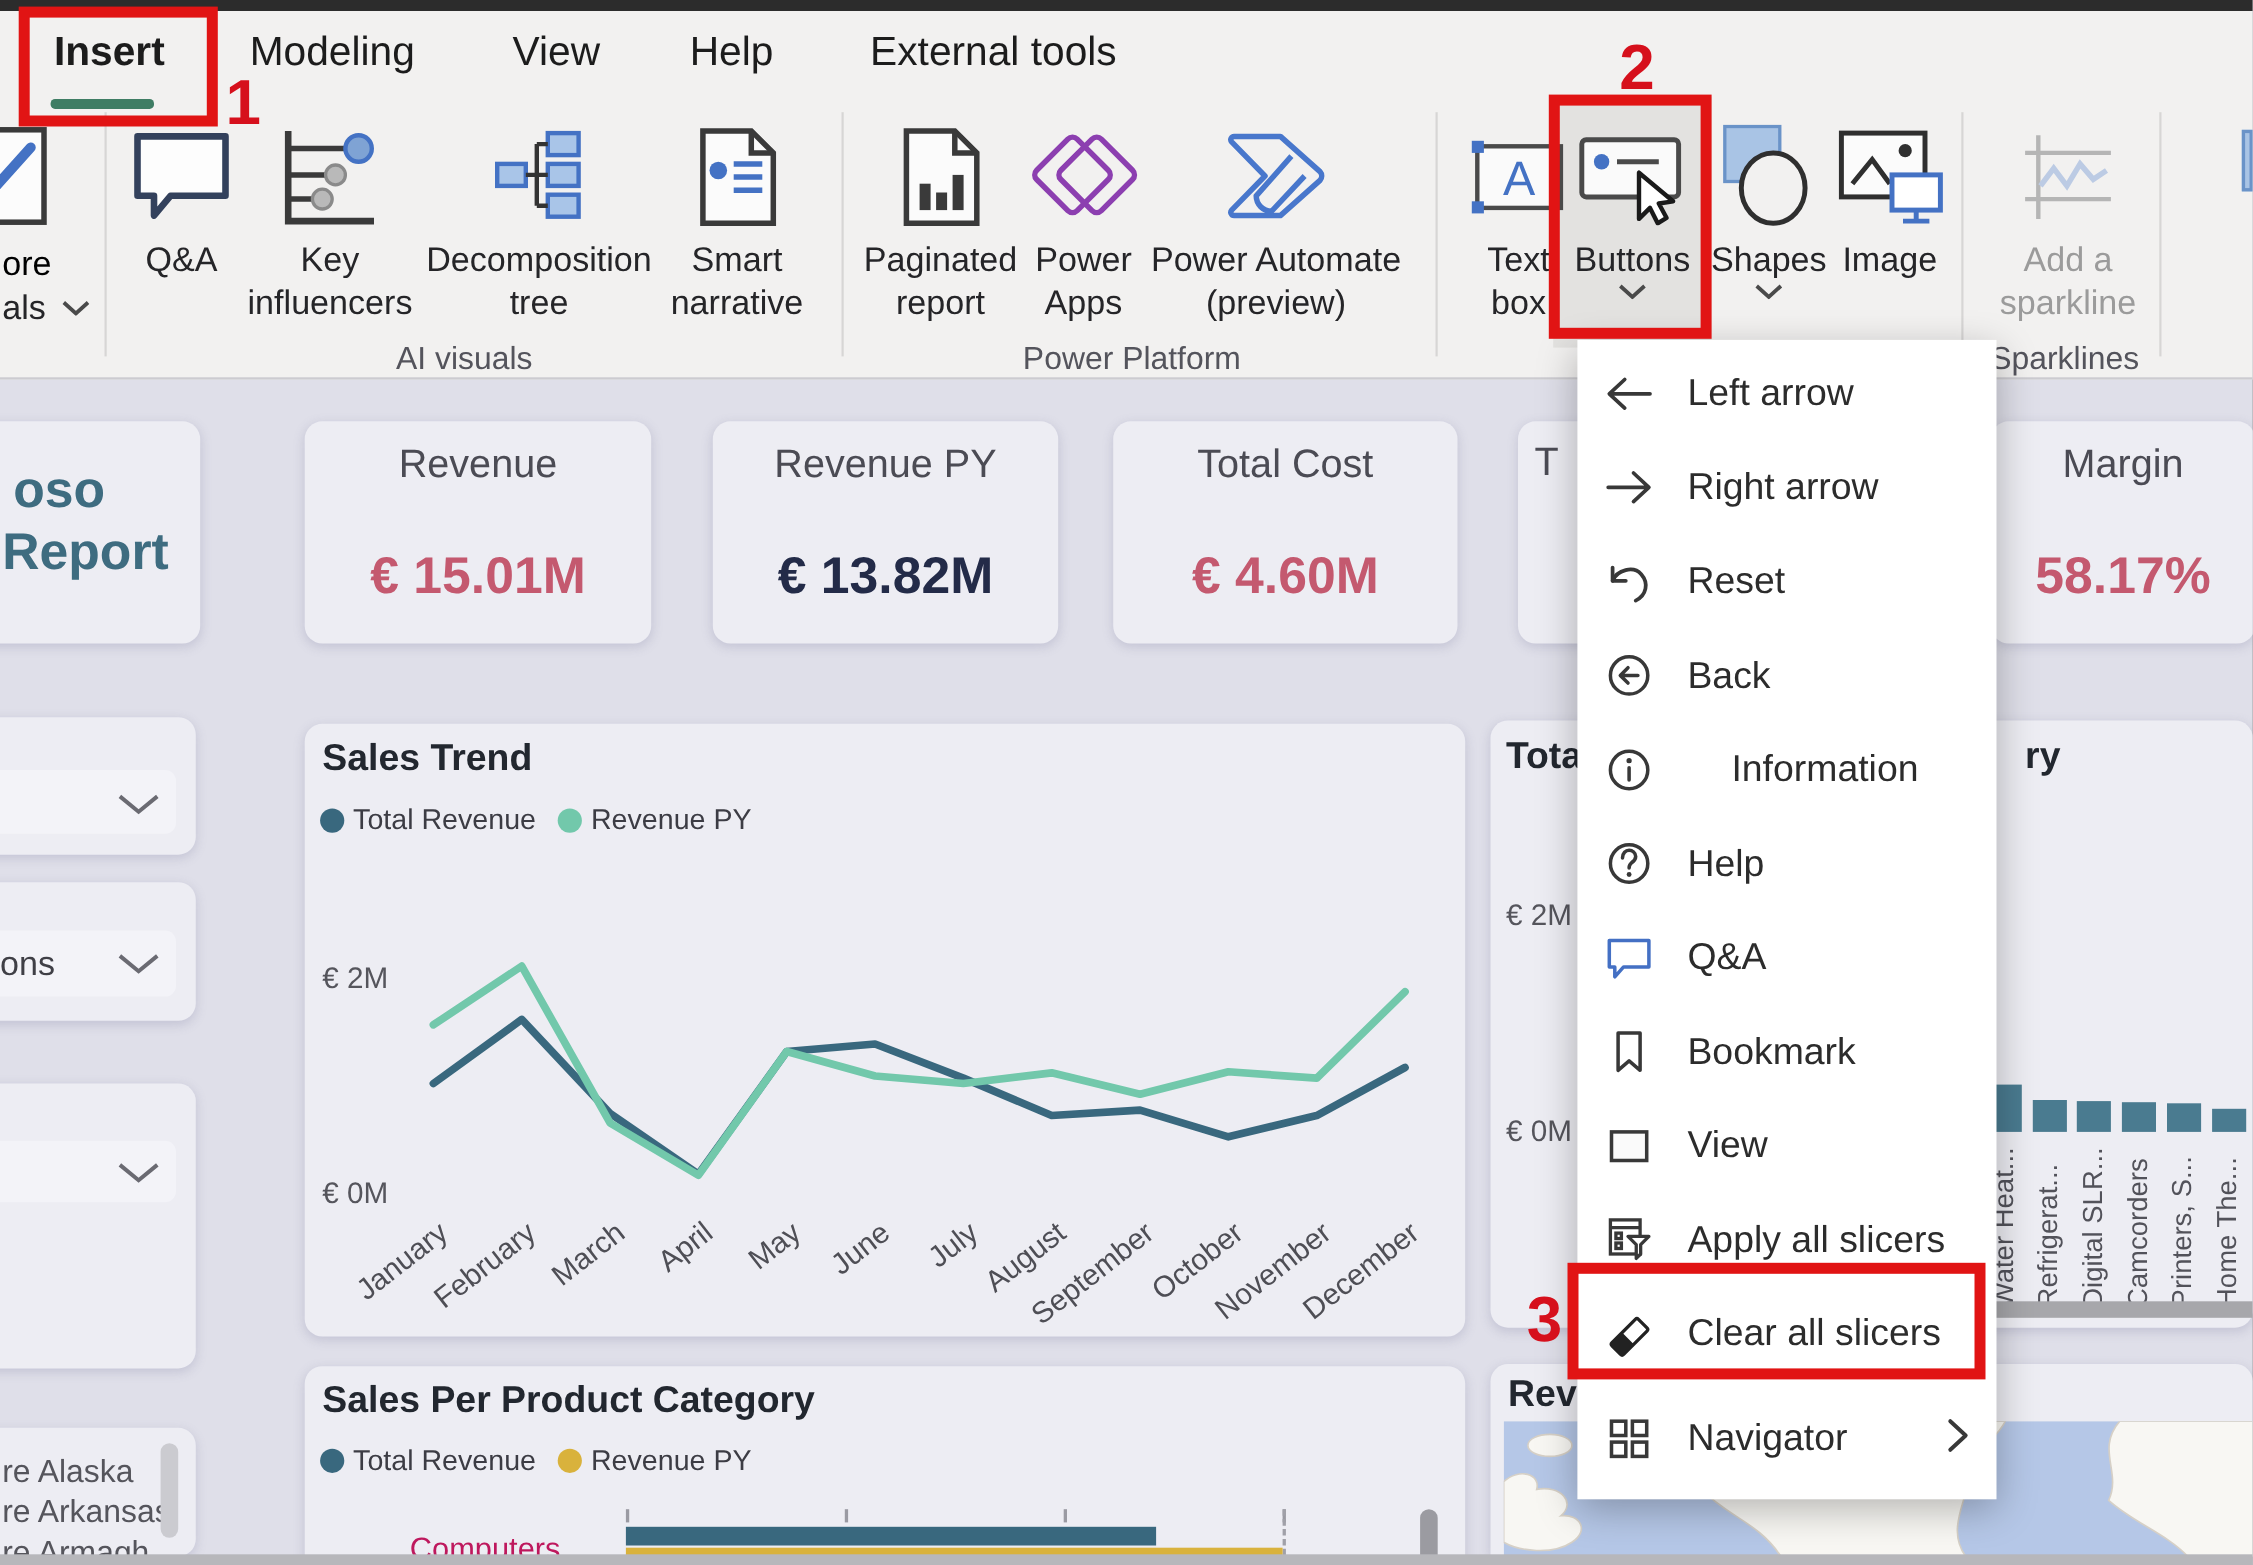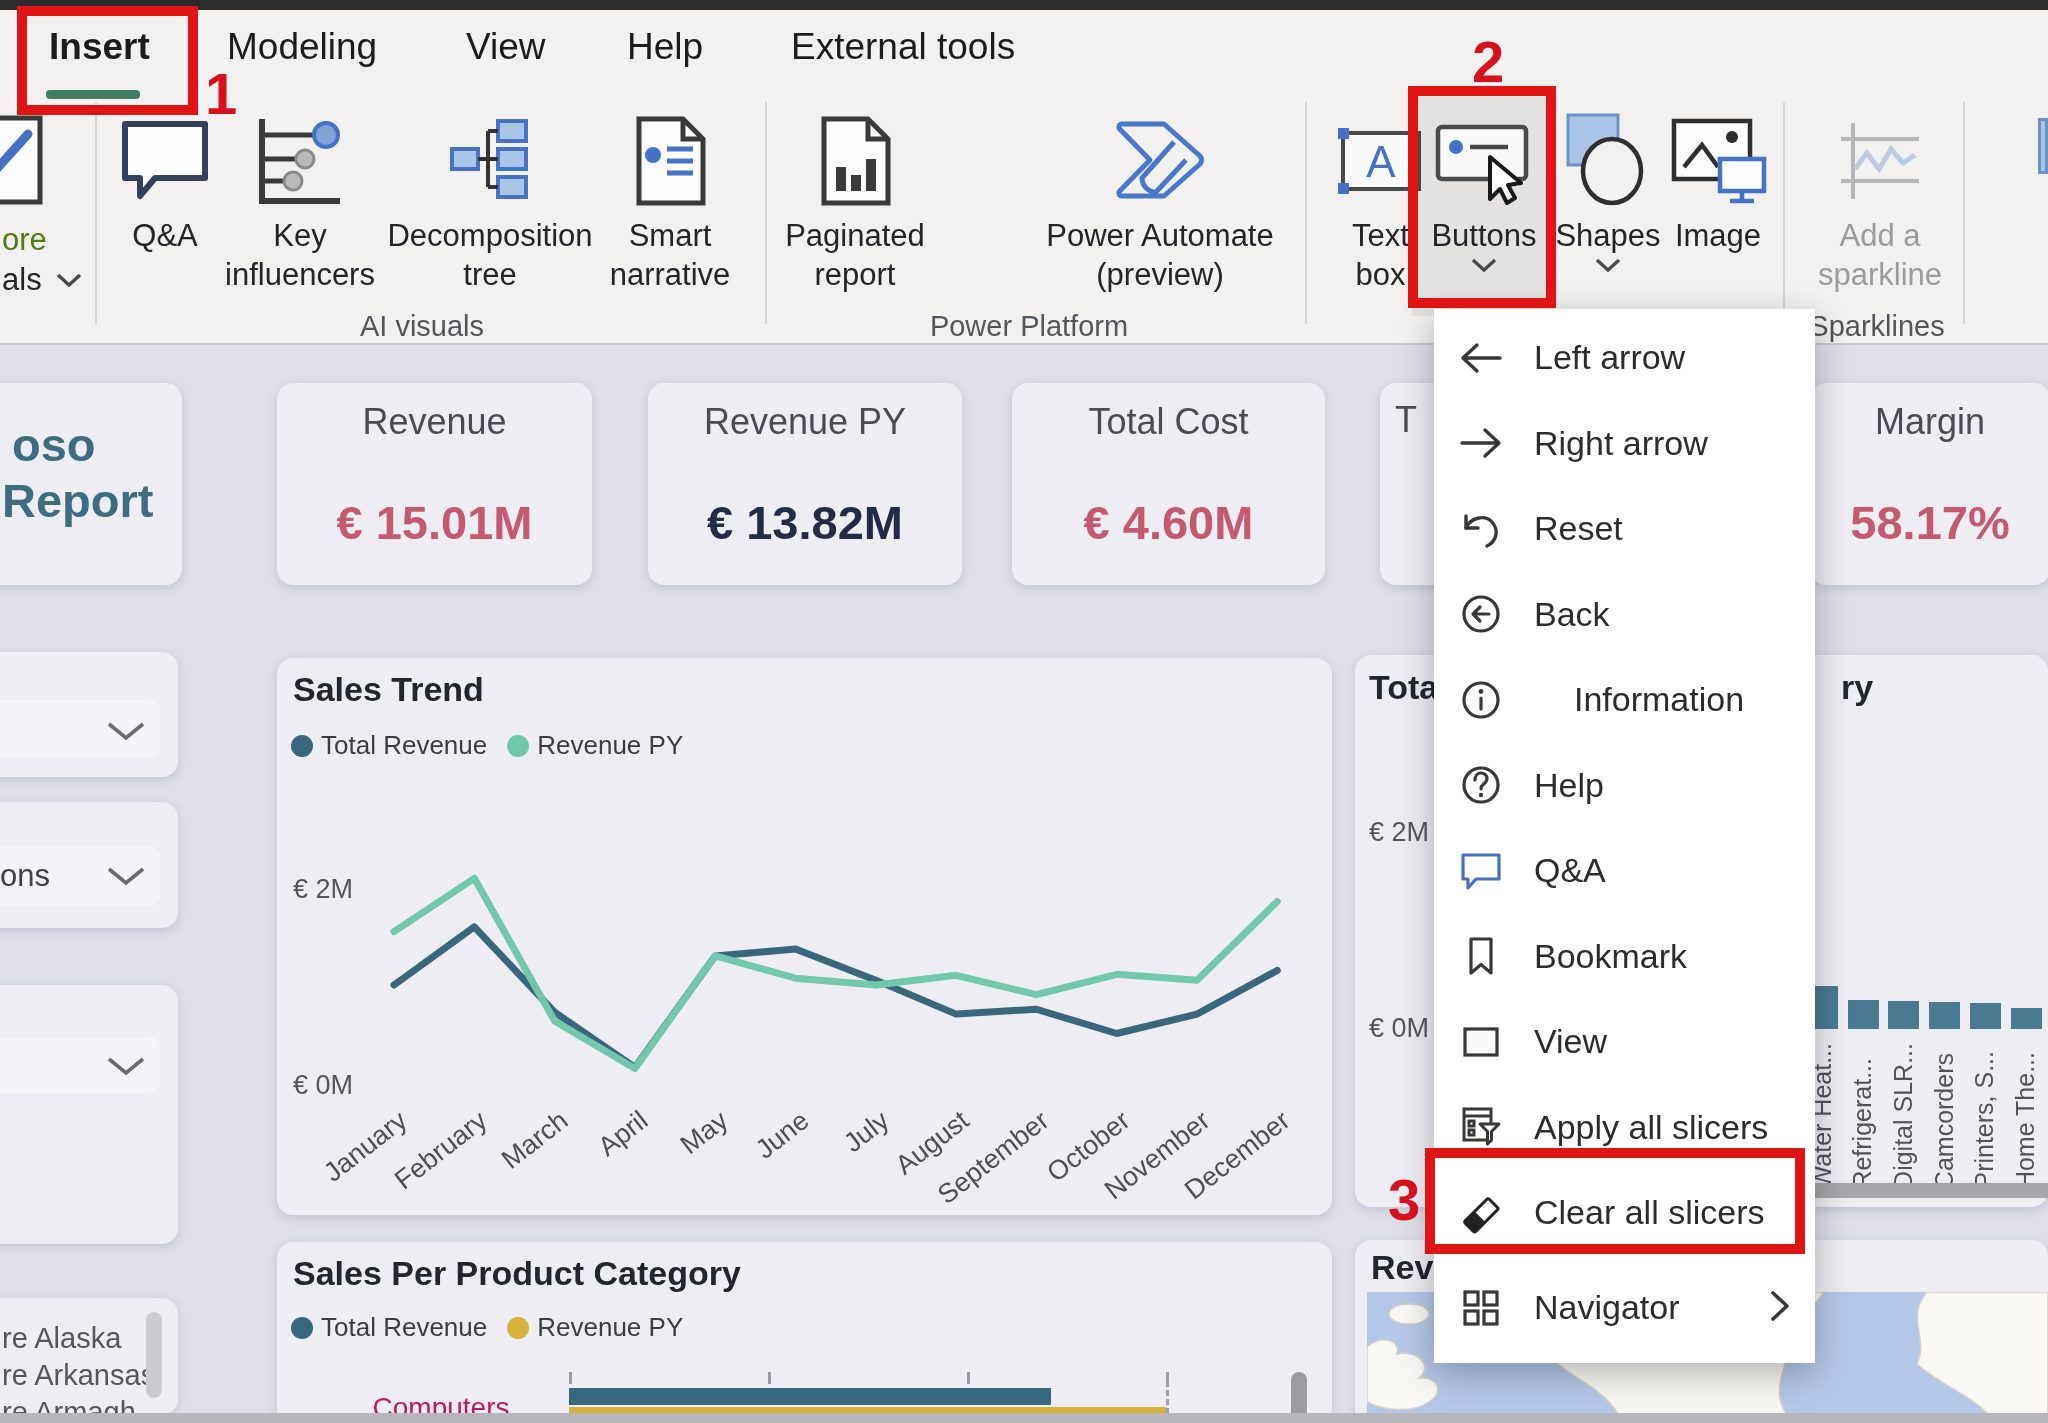--- a/index.html
+++ b/index.html
@@ -76,21 +76,21 @@
     <div class="vsep" style="left:765px"></div>
     <div class="vsep" style="left:1305px"></div>
     <div class="vsep" style="left:1783px"></div>
     <div class="vsep" style="left:1963px"></div>
 
     <svg class="abs" style="left:-34px;top:104px" width="110" height="100" viewBox="0 0 110 100">
       <rect x="12" y="4" width="62" height="84" fill="#fcfcfc" stroke="#3a3a3a" stroke-width="5"></rect>
       <line x1="10" y1="78" x2="62" y2="20" stroke="#4472c4" stroke-width="9" stroke-linecap="round"></line>
       <line x1="6" y1="88" x2="16" y2="72" stroke="#3a3a3a" stroke-width="5"></line>
     </svg>
-    <div class="abs" style="left:2px;top:212px;font-size:31px;color:#4d7c0f">ore</div>
+    <div class="abs" style="left:2px;top:212px;font-size:31px;color:#000000">ore</div>
     <div class="abs" style="left:2px;top:252px;font-size:31px;color:#252528">als</div>
     <svg class="abs" style="left:56px;top:263px" width="26" height="14" viewBox="0 0 26 14">
         <path d="M2 2 L13 12 L24 2" fill="none" stroke="#4a4a4a" stroke-width="3.4"></path>
       </svg>
 
     <div class="ritem" style="left:110px;width:110px">
       <div class="ric">
         <svg width="92" height="86" viewBox="0 0 92 86">
             <path d="M6 6 h80 v54 h-50 l-15 18 v-18 h-15 z" fill="#fdfdfd" stroke="#33415c" stroke-width="6" stroke-linejoin="round"></path>
           </svg>
@@ -152,20 +152,31 @@
           <g fill="#3a3a3a">
             <rect x="20" y="52" width="10" height="24"></rect>
             <rect x="35" y="60" width="10" height="16"></rect>
             <rect x="50" y="44" width="10" height="32"></rect>
           </g>
         </svg>
       </div>
       <div class="rlabel">Paginated report</div>
     </div>
 
+    <div class="ritem" style="left:925px;width:120px">
+      <div class="ric">
+        <svg width="108" height="90" viewBox="0 0 108 90">
+          <g fill="none" stroke="#8c3fb0" stroke-width="5" stroke-linejoin="round">
+            <rect x="18" y="17" width="52" height="52" transform="rotate(45 44 43)" rx="6"></rect>
+            <rect x="40" y="17" width="52" height="52" transform="rotate(45 66 43)" rx="6"></rect>
+          </g>
+        </svg>
+      </div>
+      <div class="rlabel">Power Apps</div>
+    </div>
 
     <div class="ritem" style="left:1045px;width:230px">
       <div class="ric">
         <svg width="96" height="86" viewBox="0 0 96 86">
           <g fill="none" stroke="#4877cc" stroke-width="5" stroke-linejoin="round">
             <path d="M10 6 H52 L88 38 a6 6 0 0 1 0 8 L52 78 H10 a3 3 0 0 1 -2.3 -5 L38 42 L7.7 11 A3 3 0 0 1 10 6 Z"></path>
             <path d="M62 24 L30 60 a14 14 0 0 0 14 14 L74 42"></path>
           </g>
         </svg>
       </div>

